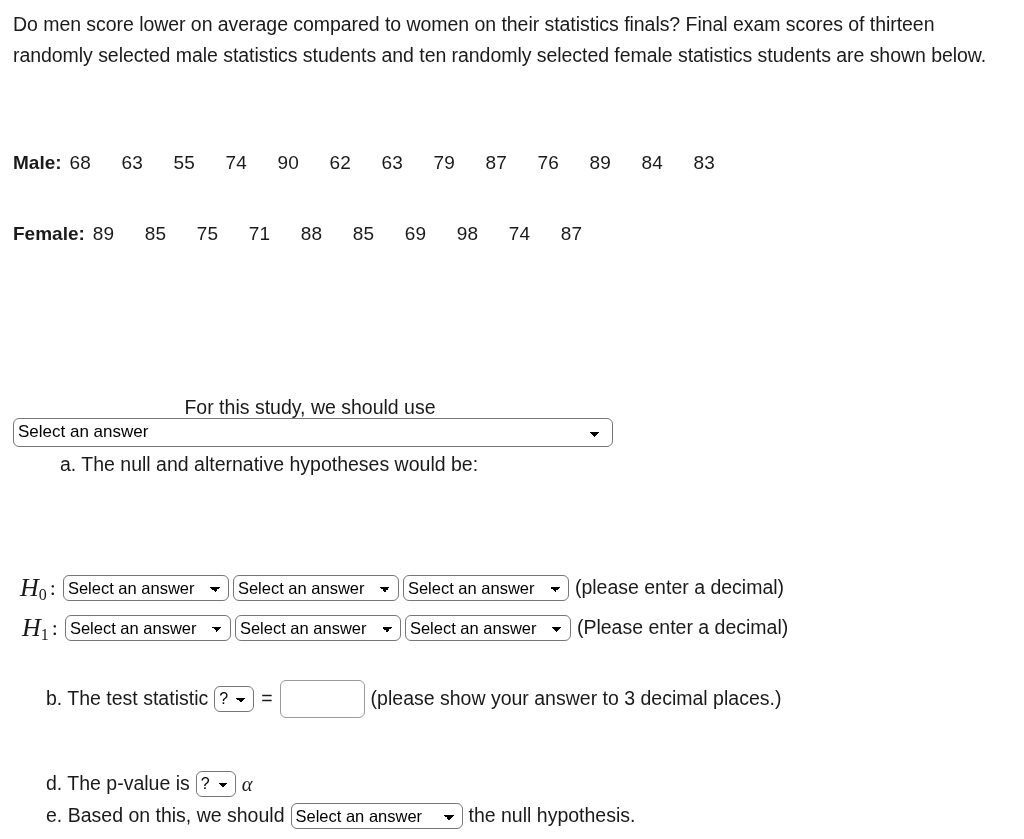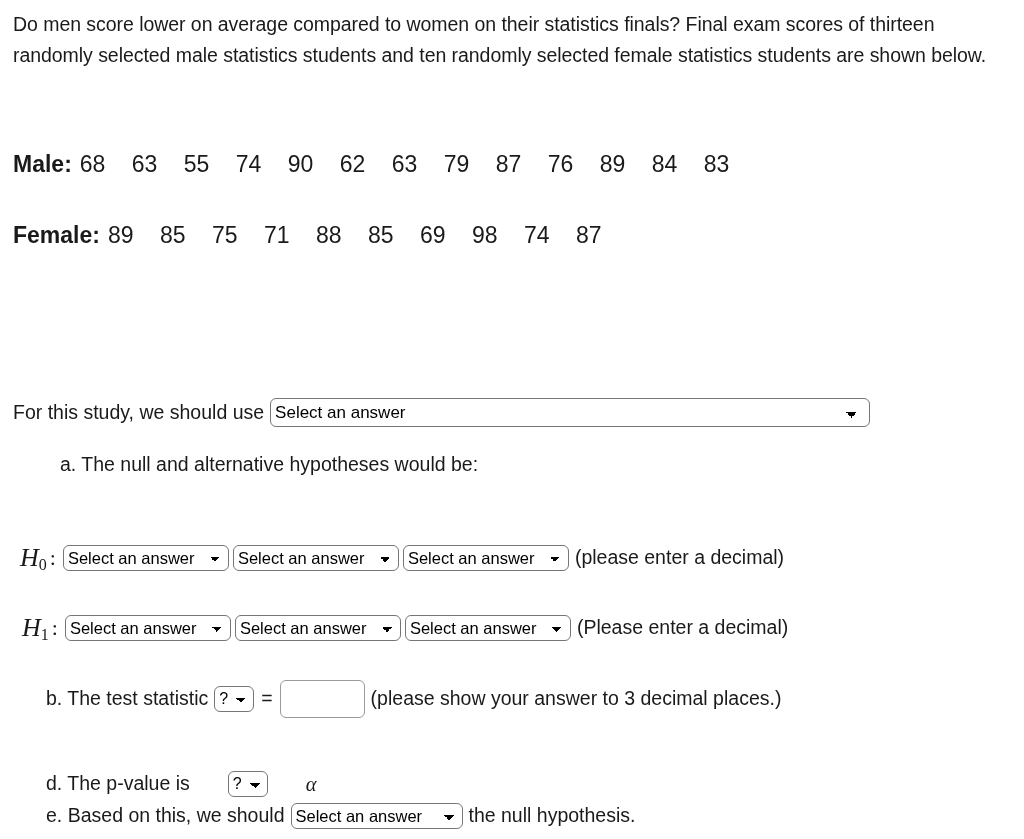--- a/index.html
+++ b/index.html
@@ -32,21 +32,21 @@
     width: 990px;
     font-size: 19.5px;
     line-height: 31px;
     letter-spacing: -0.05px;
   }
 
   
   .data-row {
     position: absolute;
     left: 13px;
-    font-size: 23px;
+    font-size: 19px;
     white-space: nowrap;
   }
   .data-row .lbl {
     font-weight: bold;
   }
   .data-row .vals span {
     display: inline-block;
     text-align: left;
   }
   .male-row { top: 153px; }
@@ -131,27 +131,27 @@
     background: #ffffff;
     height: 38px;
     box-sizing: border-box;
     padding: 2px 6px;
     outline: none;
   }
   input.txt.stat { width: 85px; }
   input.txt.pval { width: 83px; }
 
   
-  #row-study      { left: 13px;  top: 398px; }
+  #row-study      { left: 13px;  top: 398px; flex-direction: column; }
   #row-a          { left: 60px;  top: 455px; }
-  #row-h0         { left: 20px;  top: 545px; }
+  #row-h0         { left: 20px;  top: 575px; }
   #row-h1         { left: 22px;  top: 615px; }
   #row-b          { left: 46px;  top: 680px; }
   #row-c          { left: 46px;  top: 727px; }
-  #row-d          { left: 46px;  top: 771px; gap: 32px; }
+  #row-d          { left: 46px;  top: 771px; }
   #row-e          { left: 46px;  top: 803px; }
 
   .hsym {
     font-family: "Liberation Serif", serif;
     font-style: italic;
     font-size: 26px;
     margin-right: 2px;
   }
   .hsym sub {
     font-size: 16px;

